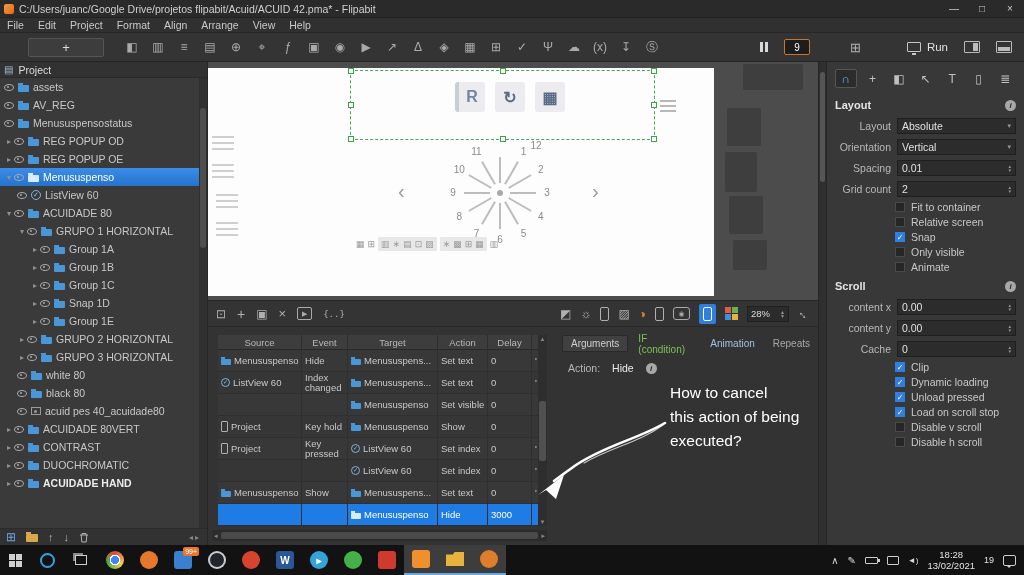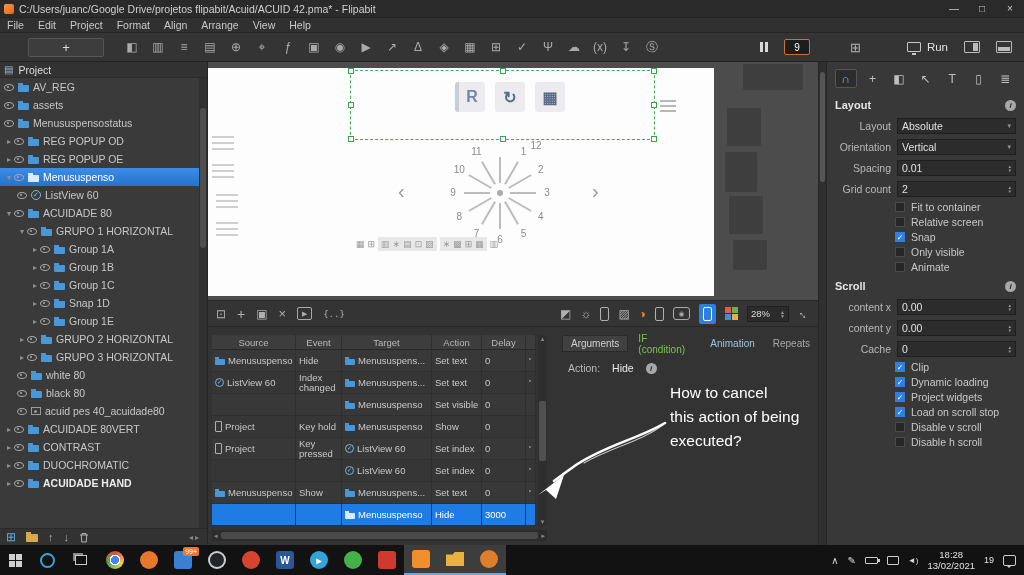--- a/index.html
+++ b/index.html
@@ -96,21 +96,21 @@
 .dev-wrap{width:17px;height:20px;border-radius:2px;display:flex;align-items:center;justify-content:center}
 .dev-wrap.on{background:#2e7fe0}
 .dev-wrap.on .dev{border-color:#fff}
 .prev-box{width:17px;height:13px;border:1px solid #aaa;border-radius:3px;font-size:7px;color:#aaa;display:flex;align-items:center;justify-content:center}
 .colors{width:13px;height:13px;display:grid;grid-template-columns:1fr 1fr;gap:1px}
 .colors i{display:block}
 .zoom-box{width:42px;height:16px;background:#2b2b2b;border:1px solid #202020;display:flex;align-items:center;font-size:9.5px;color:#ddd;padding:0 3px}
 .zoom-box .spin{margin-left:auto;display:flex;flex-direction:column;font-size:5px;line-height:4px;color:#999}
 .expand-ic{font-size:12px;color:#b0b0b0;transform:rotate(45deg)}
 .bp-body{position:absolute;top:26px;left:0;right:0;bottom:0}
-.table-wrap{position:absolute;left:4px;top:8px;width:324px}
+.table-wrap{position:absolute;left:10px;top:8px;width:324px}
 .thead{display:flex}
 .th{height:15px;background:#3d3d3d;border-right:1px solid #2e2e2e;border-bottom:1px solid #282828;font-size:9.5px;color:#b8b8b8;display:flex;align-items:center;justify-content:center}
 .trow{display:flex;height:22px;background:#383838;border-bottom:1px solid #2f2f2f}
 .trow:nth-child(even){background:#363636}
 .trow.selected,.trow.selected:nth-child(even){background:#1e7ce4}
 .td{border-right:1px solid #2f2f2f;font-size:9.5px;color:#c9c9c9;display:flex;align-items:center;padding:0 3px;overflow:hidden;white-space:nowrap}
 .td.wrap{white-space:normal;line-height:10px}
 .trow.selected .td{color:#fff}
 .dev-ico{width:7px;height:11px;border:1px solid #b0b0b0;border-radius:1px;flex:0 0 7px;margin-right:3px}
 .tfold{width:10px;height:8px;position:relative;flex:0 0 10px;margin-right:3px}
@@ -250,26 +250,26 @@
 
     <aside class="project-panel">
       <div class="pp-header">
         <span class="hic">▤</span>
         <span>Project</span>
       </div>
       <div class="tree" id="tree">
           <div class="tree-row" style="padding-left: 4px;">
             <span class="eye"></span>
             <span class="fold"></span>
+            <span class="tree-label">assets</span>
+          </div>
+          <div class="tree-row" style="padding-left: 4px;">
+            <span class="eye"></span>
+            <span class="fold"></span>
             <span class="tree-label">AV_REG</span>
-          </div>
-          <div class="tree-row" style="padding-left: 4px;">
-            <span class="eye"></span>
-            <span class="fold"></span>
-            <span class="tree-label">assets</span>
           </div>
           <div class="tree-row" style="padding-left: 4px;">
             <span class="eye"></span>
             <span class="fold"></span>
             <span class="tree-label">Menususpensostatus</span>
           </div>
           <div class="tree-row" style="padding-left: 4px;">
             <span class="expander">▸</span>
             <span class="eye"></span>
             <span class="fold"></span>
@@ -784,21 +784,21 @@
           <div class="chk-row">
             <span class="chk on">✓</span>
             <span class="chk-label">Clip</span>
           </div>
           <div class="chk-row">
             <span class="chk on">✓</span>
             <span class="chk-label">Dynamic loading</span>
           </div>
           <div class="chk-row">
             <span class="chk on">✓</span>
-            <span class="chk-label">Project widgets</span>
+            <span class="chk-label">Unload pressed</span>
           </div>
           <div class="chk-row">
             <span class="chk on">✓</span>
             <span class="chk-label">Load on scroll stop</span>
           </div>
           <div class="chk-row">
             <span class="chk"></span>
             <span class="chk-label">Disable v scroll</span>
           </div>
           <div class="chk-row">

